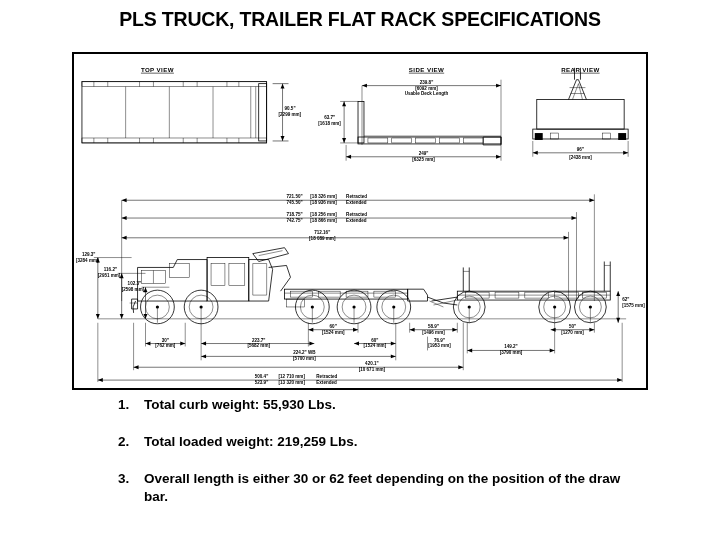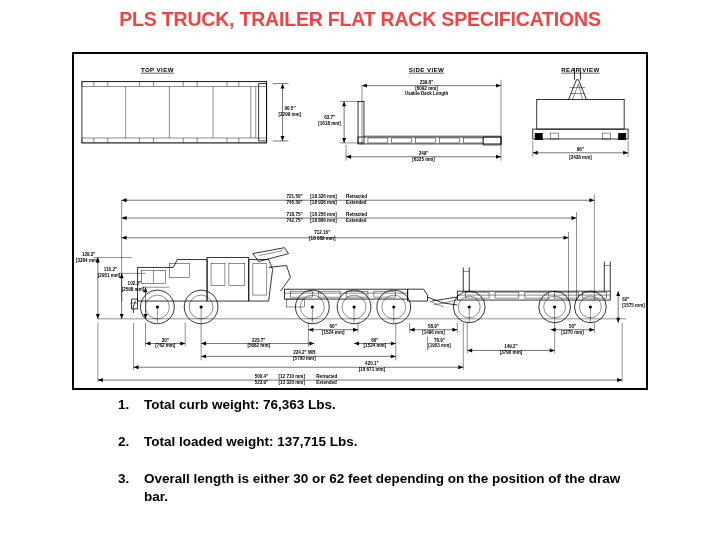--- a/index.html
+++ b/index.html
@@ -18,21 +18,21 @@
 
   
   .slide-title {
     position: absolute;
     top: 8px;
     left: 0;
     width: 720px;
     text-align: center;
     font-size: 19.5px;
     font-weight: bold;
-    color: #ef4444;
+    color: #000000;
     letter-spacing: -0.2px;
     white-space: nowrap;
   }
 
   
   .drawing-panel {
     position: absolute;
     left: 72px;
     top: 52px;
     width: 576px;
@@ -508,23 +508,23 @@
         <line x1="524" y1="272" x2="524" y2="282"></line>
         <line x1="552" y1="272" x2="552" y2="332"></line>
       </g>
     </g>
   </svg>
 </div>
 
 <div class="spec-list">
   <div class="spec-item">
     <span class="spec-num">1.</span>
-    <span class="spec-text">Total curb weight: 76,363 Lbs.</span>
+    <span class="spec-text">Total curb weight: 55,930 Lbs.</span>
   </div>
   <div class="spec-item">
     <span class="spec-num">2.</span>
-    <span class="spec-text">Total loaded weight: 137,715 Lbs.</span>
+    <span class="spec-text">Total loaded weight: 219,259 Lbs.</span>
   </div>
   <div class="spec-item">
     <span class="spec-num">3.</span>
     <span class="spec-text">Overall length is either 30 or 62 feet depending on the position of the draw bar.</span>
   </div>
 </div>
 
 </body></html>

